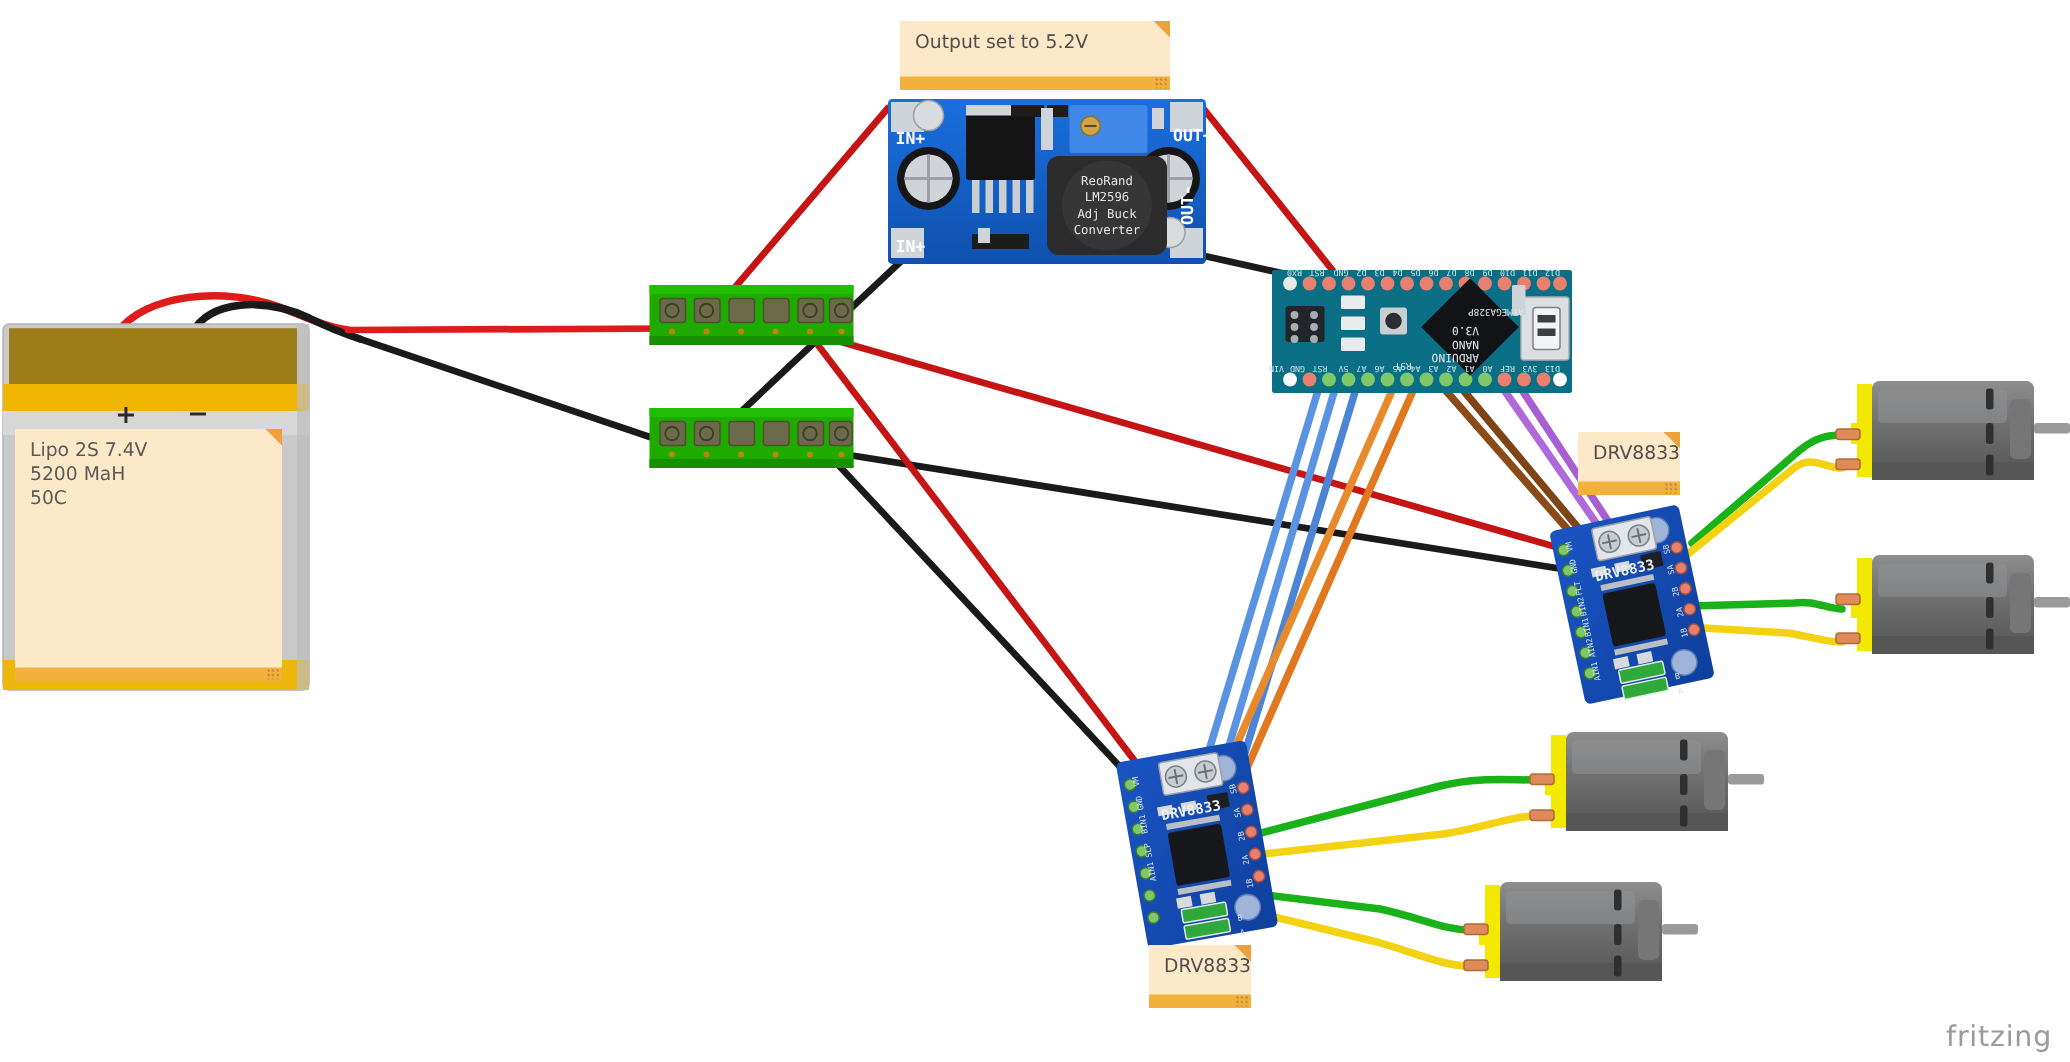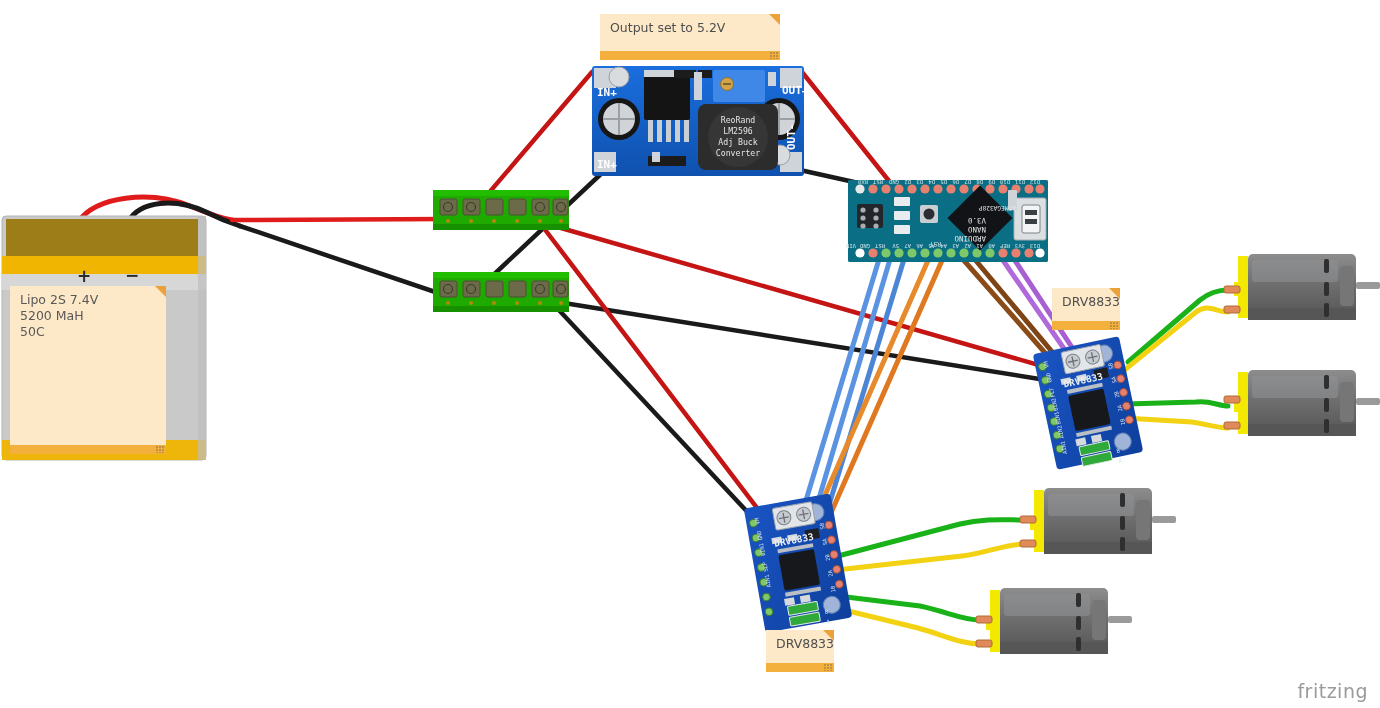--- a/index.html
+++ b/index.html
@@ -111,21 +111,21 @@
       <rect x="2" y="256" width="204" height="18" fill="#f0b500"></rect>
       <rect x="6" y="219" width="192" height="37" fill="#9c7d18"></rect>
       <rect x="2" y="274" width="204" height="16" fill="#d7d7d7"></rect>
       <rect x="2" y="440" width="204" height="20" fill="#f0b500" opacity="0.95"></rect>
       <rect x="198" y="216" width="8" height="244" fill="#bdbdbd" opacity="0.7"></rect>
       <text x="84" y="282" font-family="DejaVu Sans, sans-serif" font-size="17" font-weight="bold" fill="#2a2a2a" text-anchor="middle">+</text>
       <text x="132" y="281" font-family="DejaVu Sans, sans-serif" font-size="17" font-weight="bold" fill="#2a2a2a" text-anchor="middle">−</text>
     </g>
   </svg>
 
-  <div class="note" style="left:10px;top:286px;width:156px;height:168px;">
+  <div class="note" style="left:10px;top:286px;width:178px;height:168px;">
     <div class="dogear"></div>
     <div class="body batt-label">Lipo 2S 7.4V
 5200 MaH
 50C</div>
     <div class="foot"></div>
     <div class="grip"></div>
   </div>
 
   <svg class="layer" viewBox="0 0 1380 708">
     <g>

